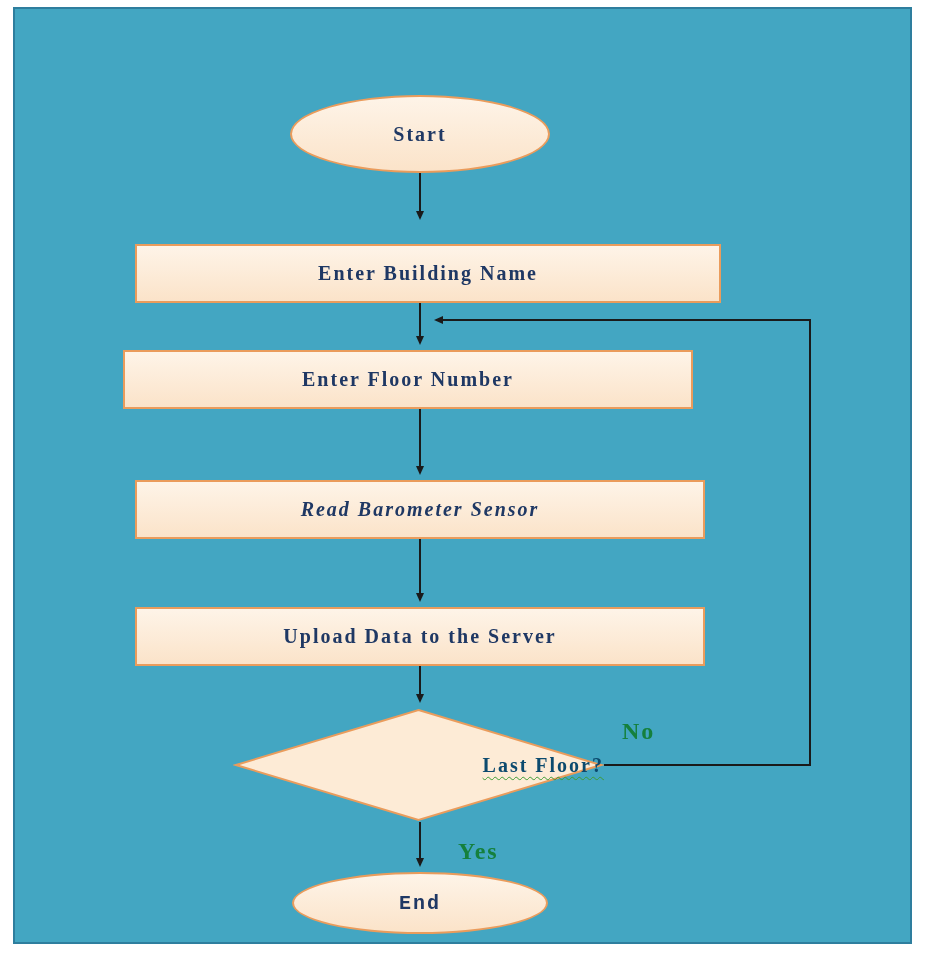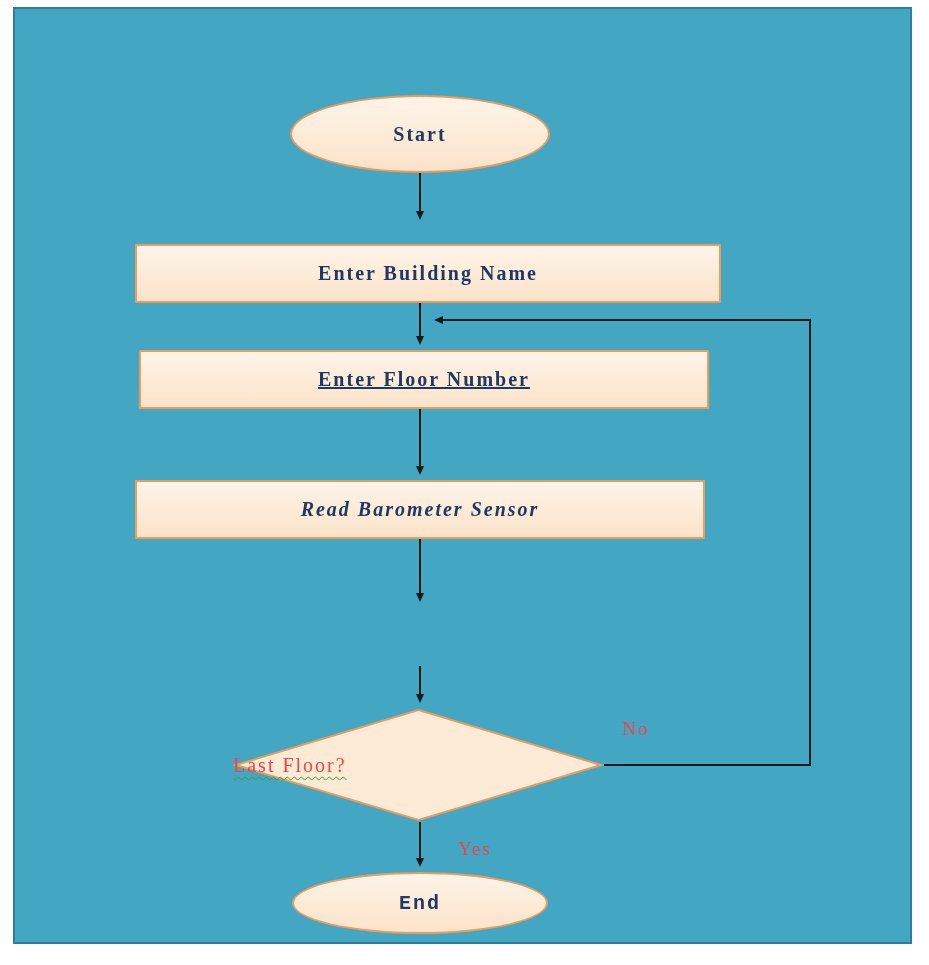--- a/index.html
+++ b/index.html
@@ -31,38 +31,38 @@
     font-weight: bold;
     font-size: 20px;
     letter-spacing: 2px;
     text-align: center;
   }
   .ellipse { border-radius: 50%; }
   .diamond {
     position: absolute;
     display: flex;
     align-items: center;
-    justify-content: flex-start;
-    color: #ef4444;
-    font-weight: normal;
+    justify-content: flex-end;
+    color: #0c4a6e;
+    font-weight: bold;
     font-size: 20px;
     letter-spacing: 2px;
   }
   .diamond svg { position: absolute; left: 0; top: 0; }
   .diamond .label {
     position: relative;
     z-index: 2;
     text-decoration: underline wavy #3C9B35 1px;
     text-underline-offset: 4px;
   }
   .edge-label {
     position: absolute;
-    color: #ef4444;
-    font-weight: normal;
-    font-size: 19px;
+    color: #15803d;
+    font-weight: bold;
+    font-size: 24px;
     letter-spacing: 2px;
   }
   .connectors {
     position: absolute;
     left: 0; top: 0;
     width: 929px; height: 965px;
     pointer-events: none;
   }
 </style>
 </head>
@@ -90,28 +90,31 @@
   </svg>
 
   <div class="node ellipse" style="left:290px; top:95px; width:260px; height:78px;">
     <span>Start</span>
   </div>
 
   <div class="node" style="left:135px; top:225px; width:586px; height:59px;margin-top:19px;">
     <span>Enter Building Name</span>
   </div>
 
-  <div class="node" style="left:139px; top:350px; width:570px; height:59px;text-decoration:underline;">
+  <div class="node" style="left:123px; top:350px; width:570px; height:59px;">
     <span>Enter Floor Number</span>
   </div>
 
   <div class="node" style="left:135px; top:480px; width:570px; height:59px;font-style:italic;">
     <span>Read Barometer Sensor</span>
   </div>
 
+  <div class="node" style="left:135px; top:607px; width:570px; height:59px;">
+    <span>Upload Data to the Server</span>
+  </div>
 
   <div class="diamond" style="left:233px; top:708px; width:371px; height:114px;">
     <svg width="371" height="114" viewBox="0 0 371 114">
       <polygon points="185.5,2 368,57 185.5,112 3,57" fill="#FDEBD6" stroke="#EA9C5C" stroke-width="2"></polygon>
     </svg>
     <span class="label">Last Floor?</span>
   </div>
 
   <div class="node ellipse" style="left:292px; top:872px; width:256px; height:62px;font-family:Liberation Mono, monospace;">
     <span>End</span>

